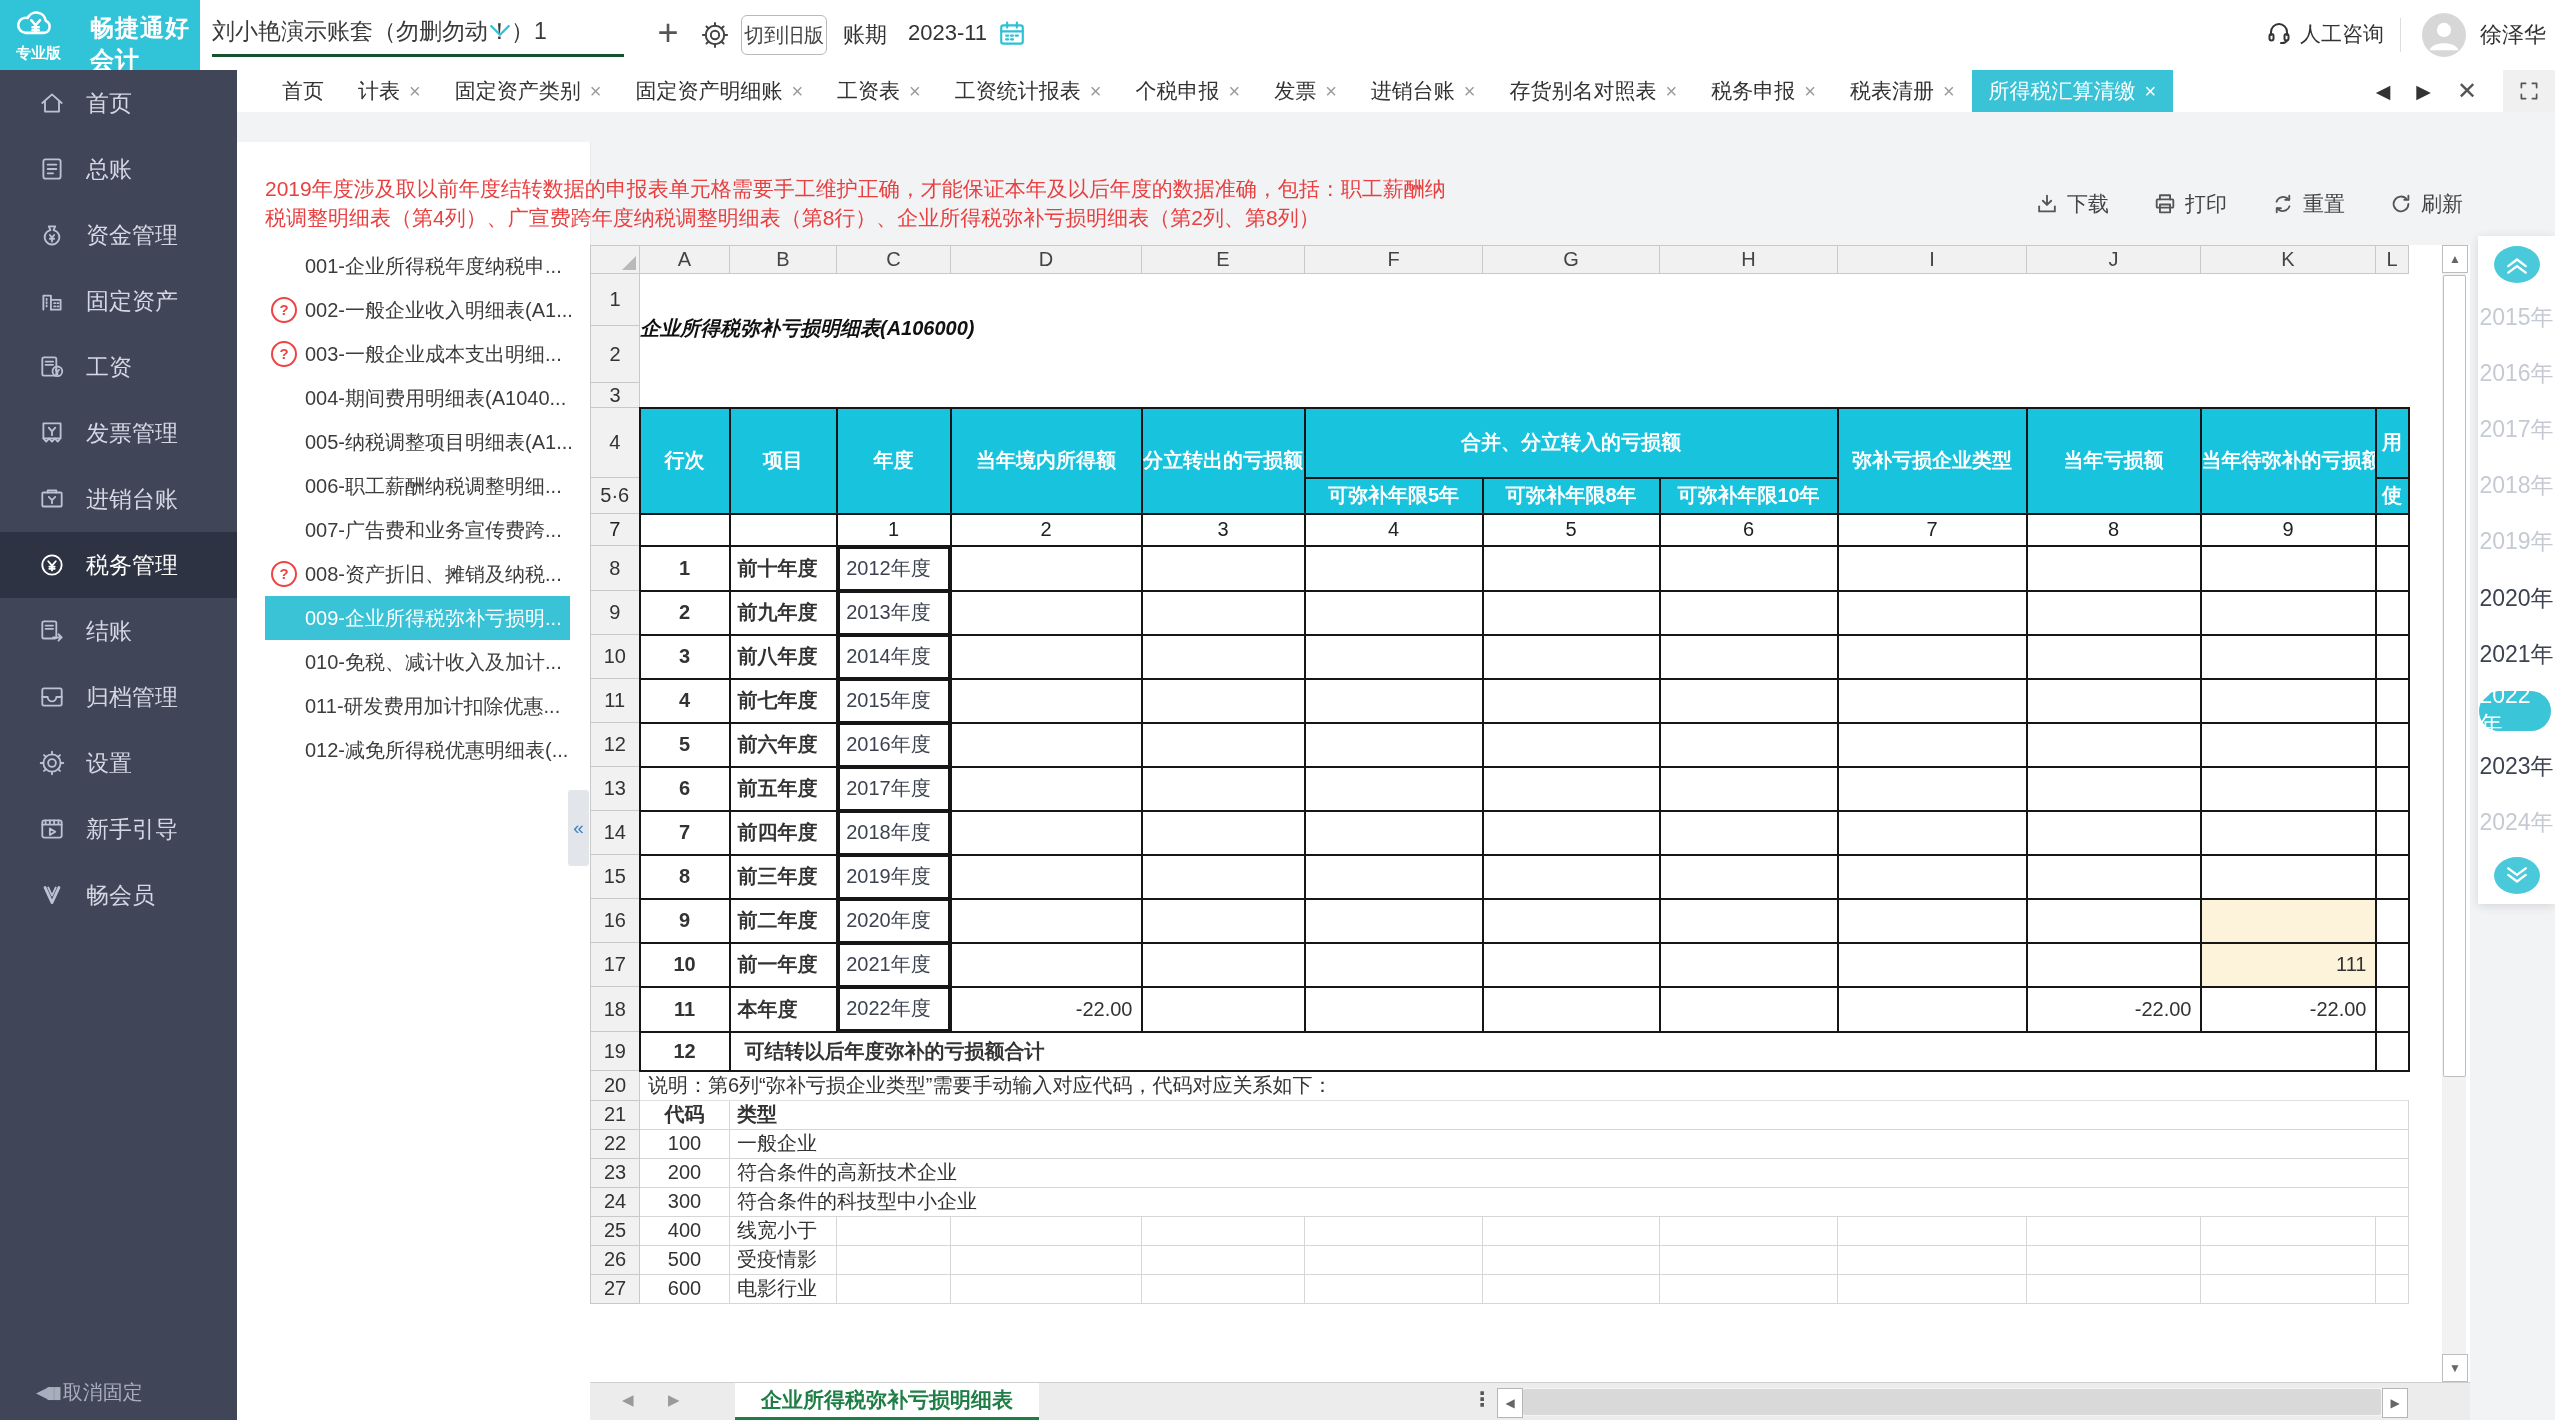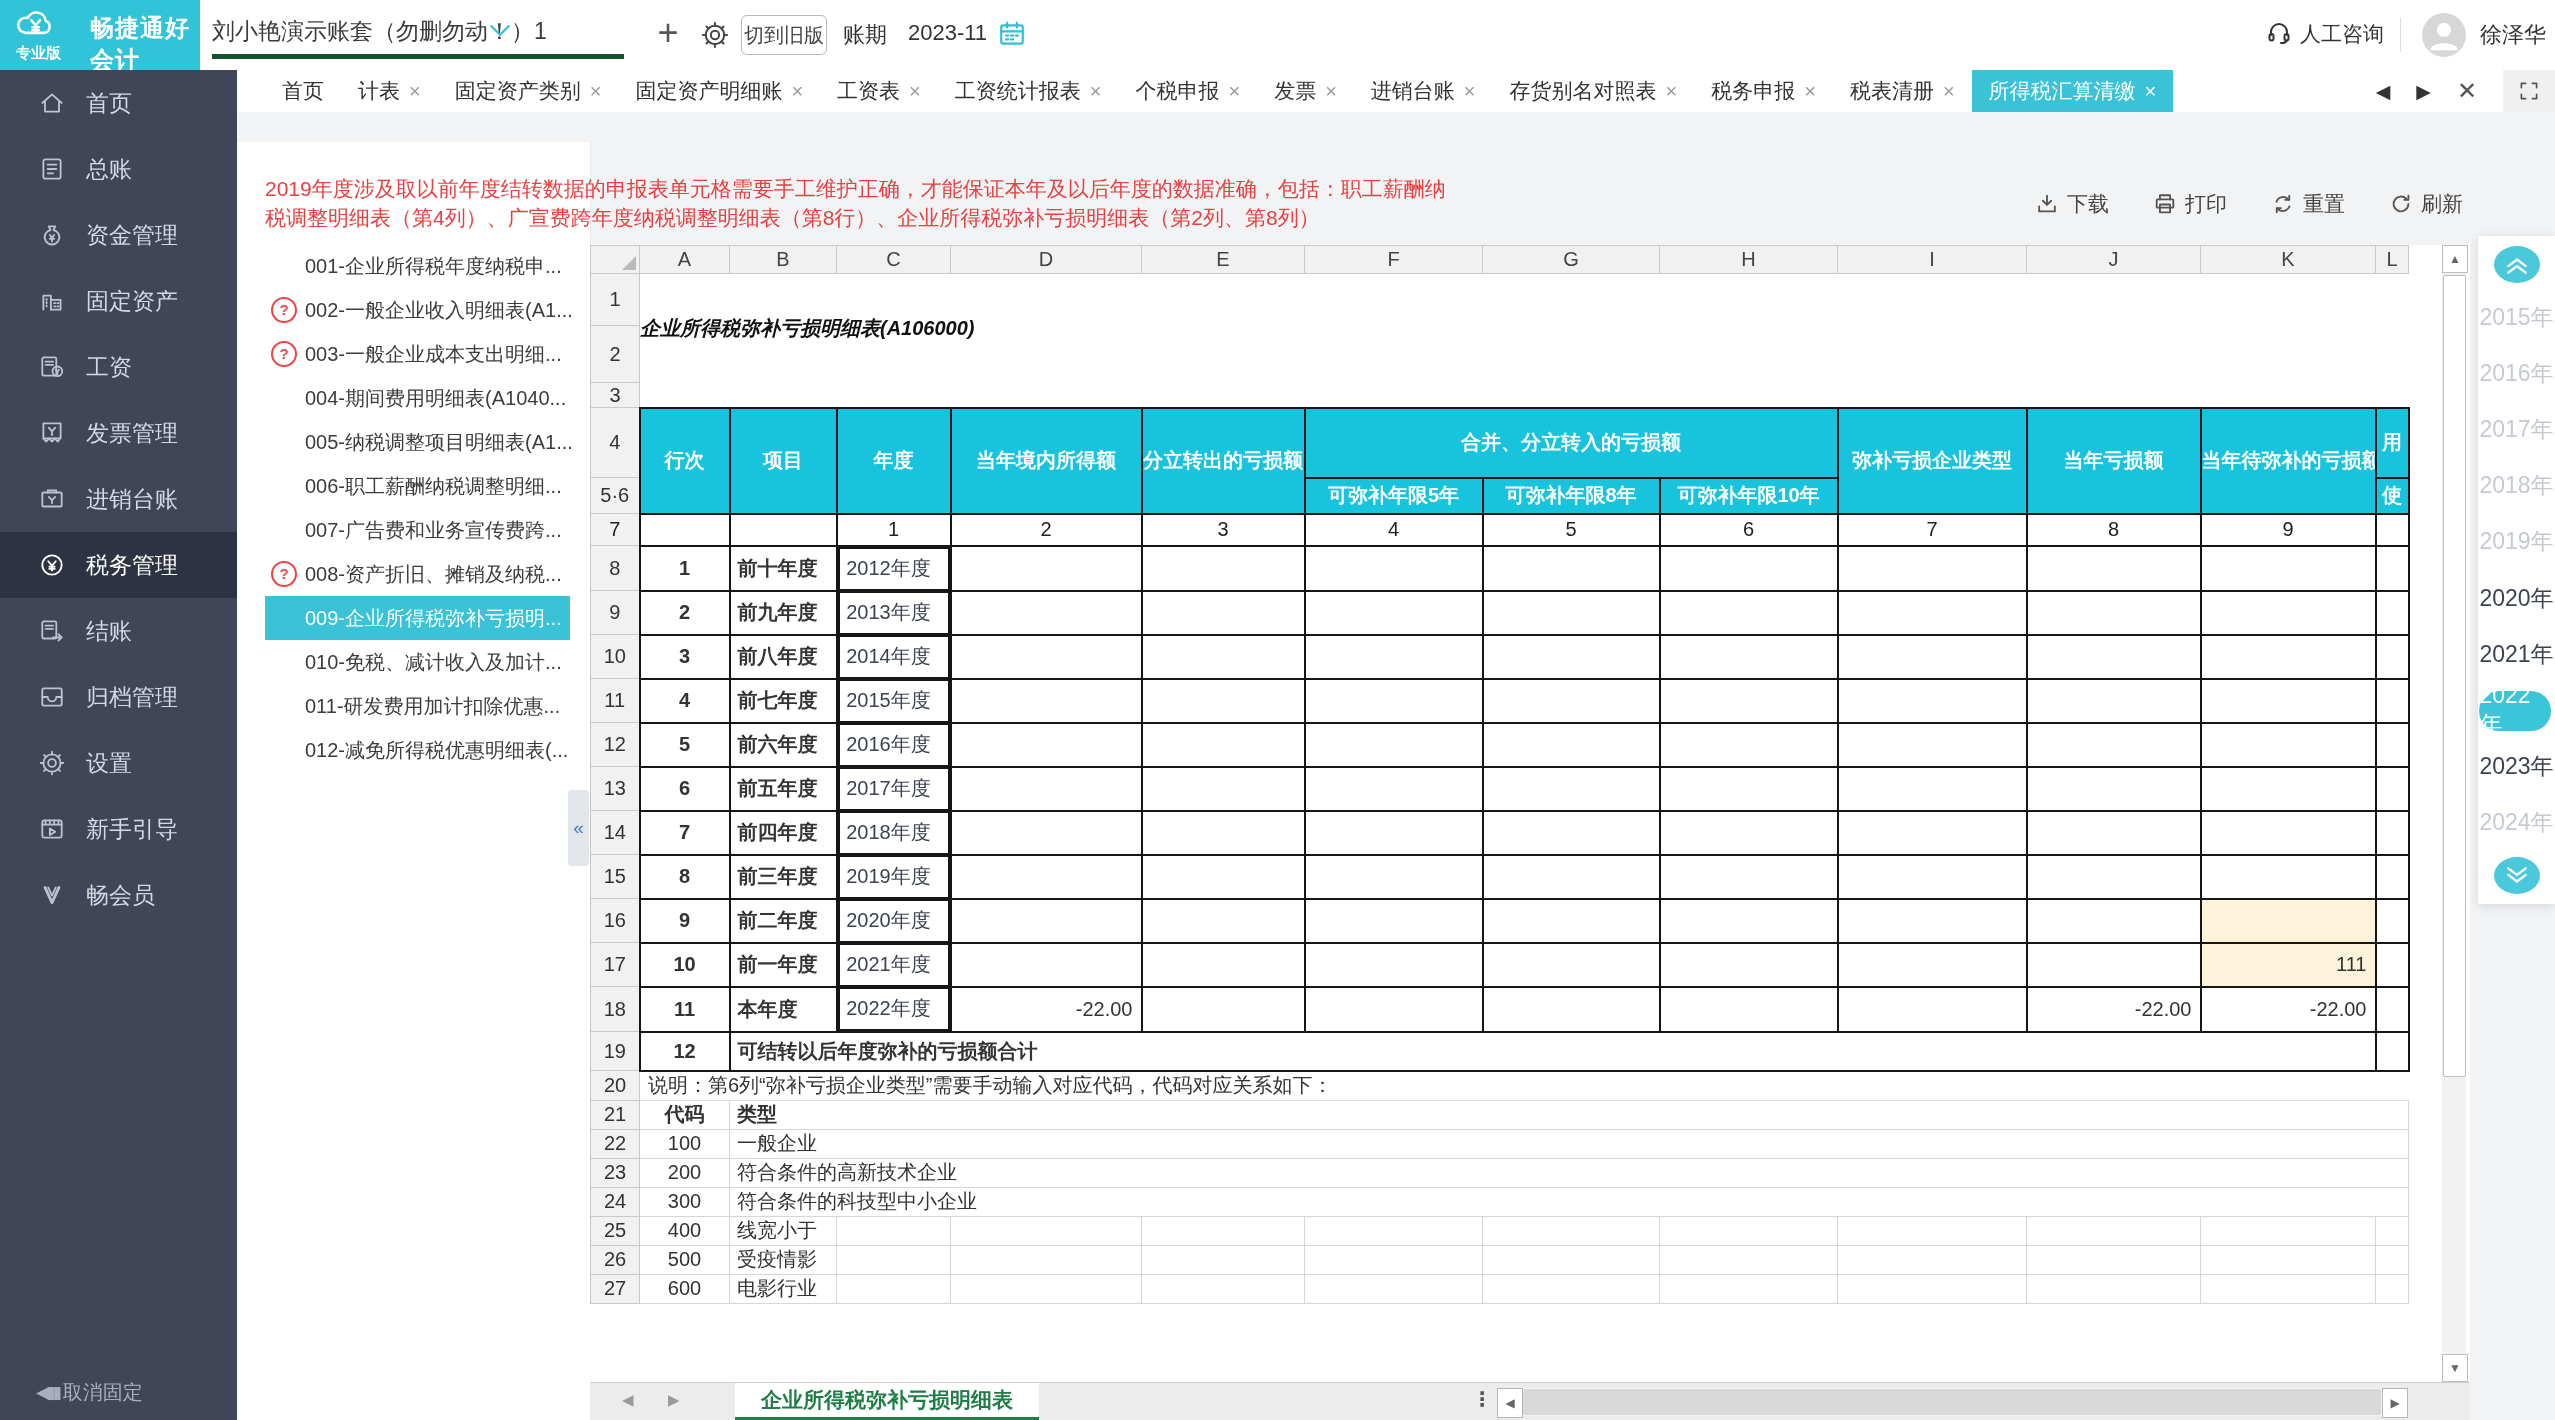--- a/index.html
+++ b/index.html
@@ -7,21 +7,21 @@
        font-family:"Liberation Sans","DejaVu Sans",sans-serif;color:#333;position:relative;}
   svg{display:block}
   .ic{stroke:currentColor;fill:none;stroke-width:1.7;stroke-linecap:round;stroke-linejoin:round;}
 
   
   .topbar{position:absolute;left:0;top:0;width:2555px;height:70px;background:#fff;border-bottom:1px solid #ebebeb;}
   .logo-block{position:absolute;left:0;top:0;width:200px;height:70px;background:#31c4d8;color:#fff;}
   .logo-cloud{position:absolute;left:16px;top:8px;color:#fff;}
   .logo-name{position:absolute;left:58px;top:12px;font-size:24px;font-weight:bold;letter-spacing:1px;margin-left:32px;}
   .logo-edition{position:absolute;left:16px;top:44px;font-size:15px;font-weight:bold;}
-  .acct{position:absolute;left:212px;top:16px;width:412px;height:38px;border-bottom:5px solid #14532d;font-size:23px;color:#3a3a3a;}
+  .acct{position:absolute;left:212px;top:16px;width:412px;height:38px;border-bottom:3px solid #14532d;font-size:23px;color:#3a3a3a;}
   .acct-chev{position:absolute;left:278px;top:8px;color:#2ec0d6;}
   .tb-plus{position:absolute;left:648px;top:12px;font-size:36px;color:#555;width:40px;text-align:center;}
   .tb-gear{position:absolute;left:700px;top:20px;color:#444;}
   .btn-old{position:absolute;left:741px;top:15px;width:84px;height:38px;border:1px solid #b9b9b9;border-radius:6px;
            font-size:20px;color:#444;text-align:center;line-height:38px;background:#fff;}
   .period-label{position:absolute;left:843px;top:20px;font-size:22px;color:#333;}
   .period-value{position:absolute;left:908px;top:20px;font-size:22px;color:#333;}
   .tb-cal{position:absolute;left:998px;top:20px;color:#2ec0d6;}
   .support{position:absolute;left:2266px;top:20px;font-size:21px;color:#333;display:flex;gap:8px;align-items:flex-start;}
   .tb-divider{position:absolute;left:2400px;top:18px;width:1px;height:34px;background:#ddd;}
@@ -78,21 +78,21 @@
   .bk{border:2px solid #161616;}
   .lt{border:1px solid #d6d6d6;}
   .hd{background:#17c3dd;color:#fff;font-weight:bold;text-align:center;font-size:20px;}
   .titlecell{font-size:28px;font-weight:bold;text-align:left;padding-left:450px;color:#111;font-style:italic;}
   .r-index td{text-align:center;color:#222;}
   td.no{text-align:center;font-weight:bold;}
   td.item{text-align:left;font-weight:bold;padding-left:7px;}
   td.year{text-align:right;padding-right:10px;}
   td.v{text-align:right;padding-right:8px;}
   td.yl{background:#fcf3da;}
-  td.lab{text-align:left;font-weight:bold;padding-left:7px;margin-left:8px;}
+  td.lab{text-align:left;font-weight:bold;padding-left:14px;margin-left:8px;}
   td.notecell{text-align:left;padding-left:8px;border-bottom:1px solid #e0e0e0;}
   td.code{text-align:center;}
   td.name{text-align:left;padding-left:7px;}
   td.b{font-weight:bold;}
   tr.rh-letters{height:27px;}tr.rh-t1{height:51px;}tr.rh-t2{height:56px;}tr.rh-sp{height:24px;}
   tr.rh-h1{height:68px;}tr.rh-h2{height:34px;}
   tr.r-index{height:30px;}tr.r-data{height:40px;}tr.r-total{height:37px;}
   tr.r-note,tr.r-codehead,tr.r-code,tr.r-codeclip{height:28px;}
 
   

